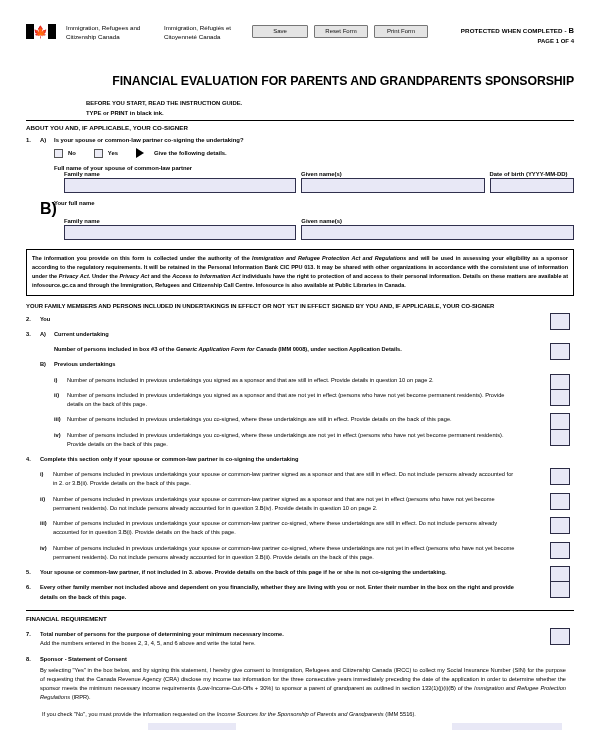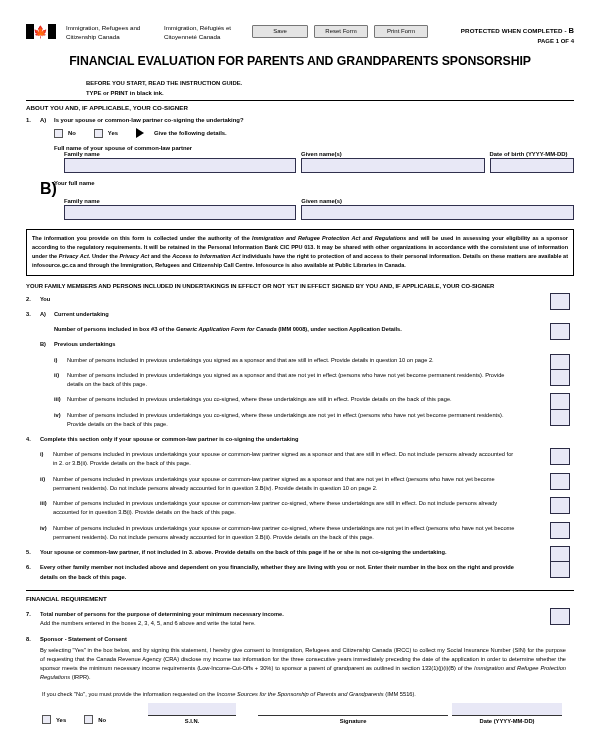--- a/index.html
+++ b/index.html
@@ -102,24 +102,24 @@
   }
   .protect .p1 b { font-size: 7.6px; }
   .protect .p2 {
     font-size: 6px;
     font-weight: bold;
     margin-top: 3px;
   }
 
   
   .title {
-    text-align: center;
+    text-align: right;
     font-size: 12.3px;
     font-weight: bold;
-    margin-top: 10px;
+    margin-top: 30px;
     letter-spacing: -0.1px;
   }
   .instr {
     margin-top: 11px;
     margin-left: 60px;
     font-size: 5.9px;
     font-weight: bold;
     line-height: 1.65;
   }
   .rule {

